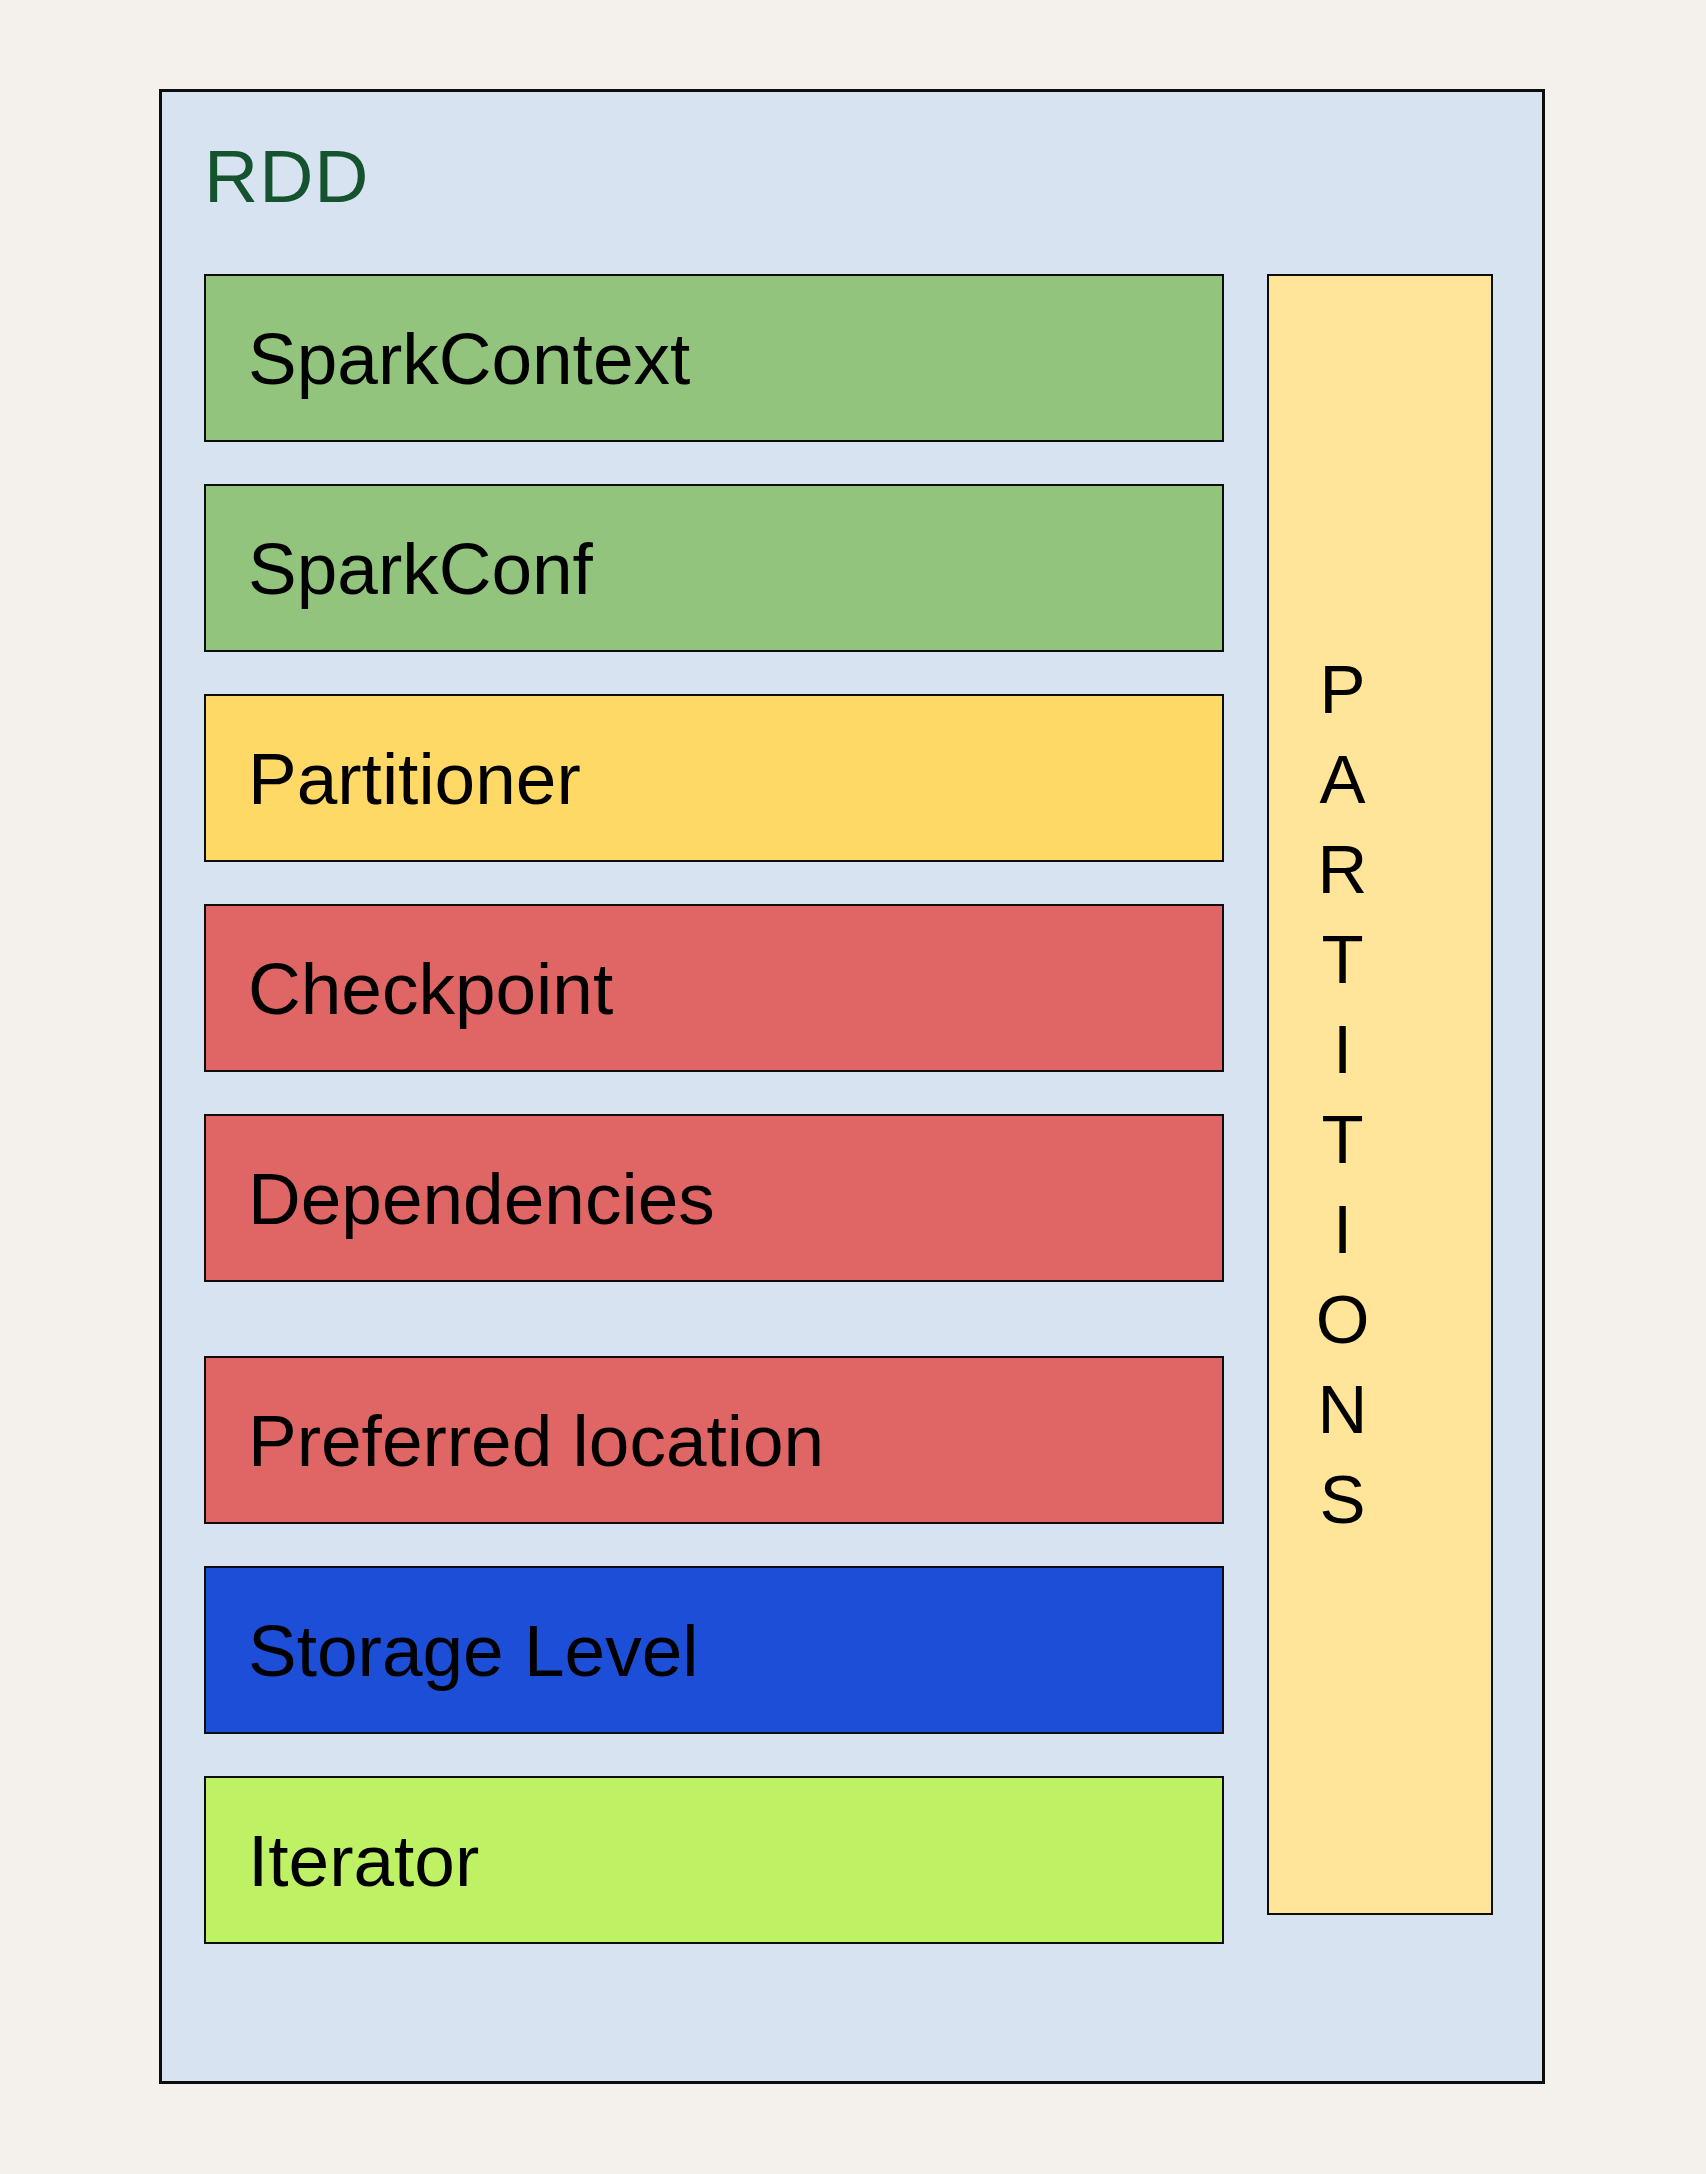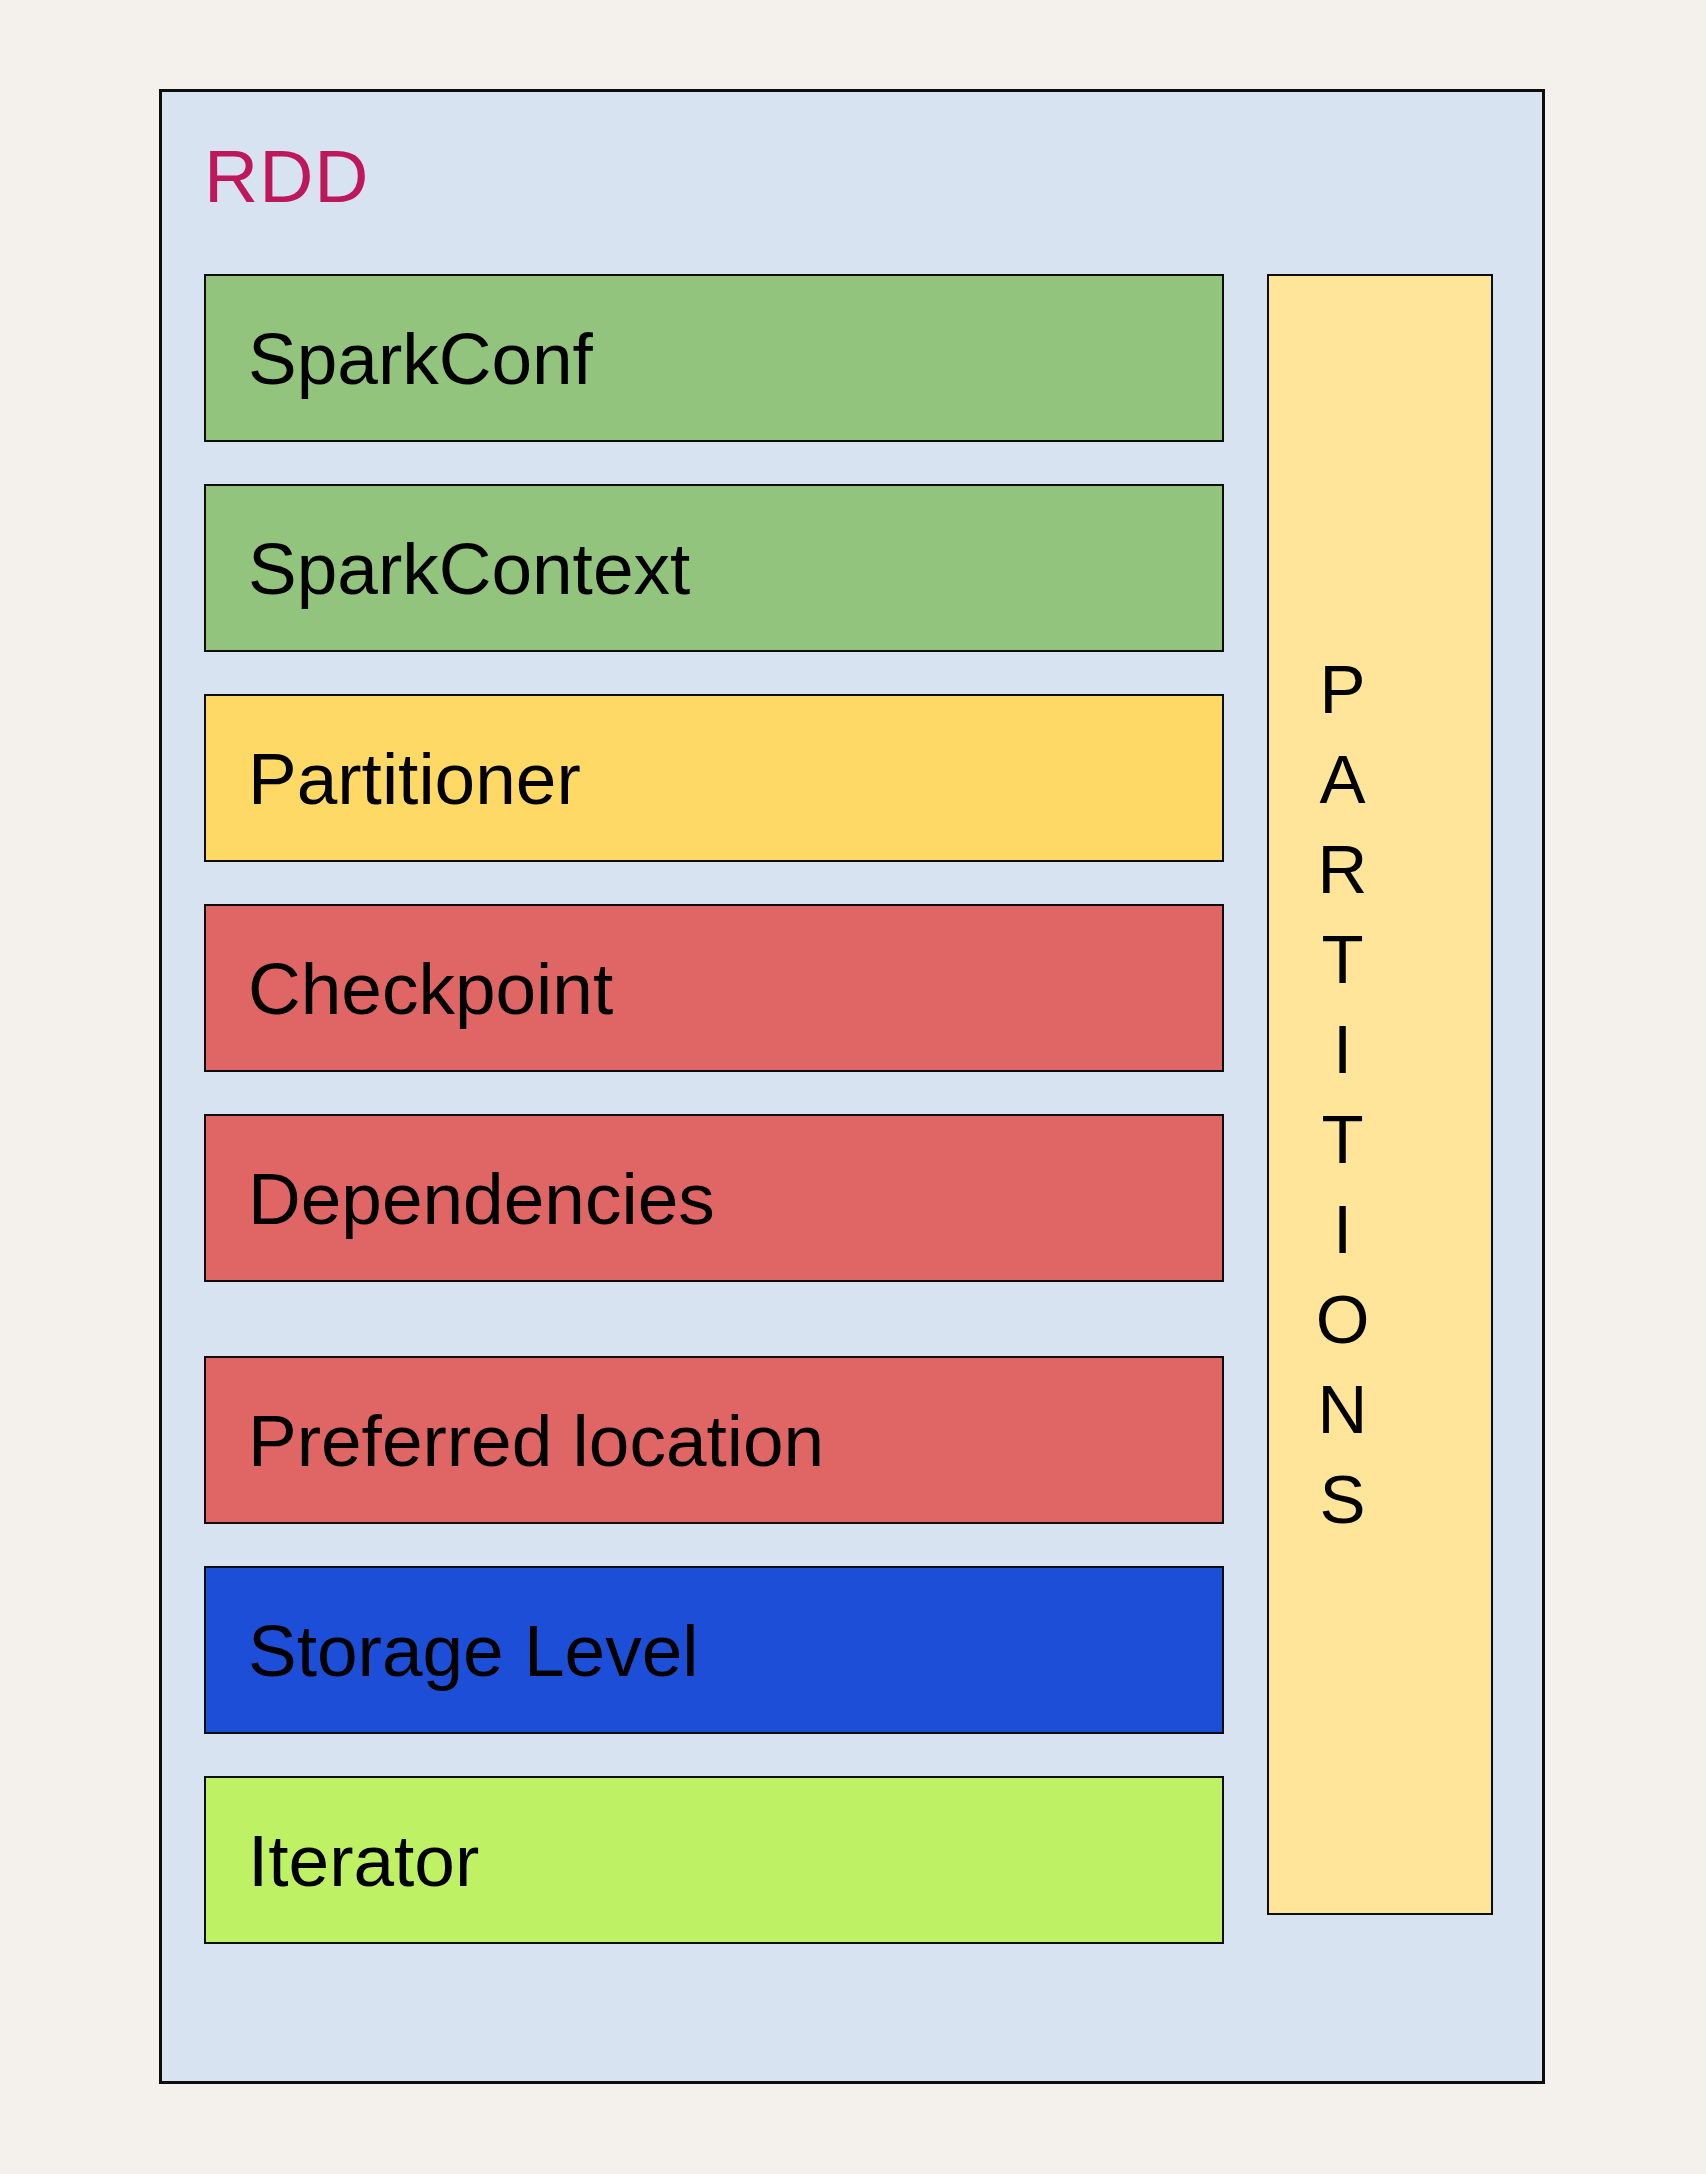--- a/index.html
+++ b/index.html
@@ -19,21 +19,21 @@
     top: 89px;
     width: 1386px;
     height: 1995px;
     box-sizing: border-box;
     border: 3.8px solid #0d0d0d;
     padding: 40px 0 0 42px;
   }
   .diagram-title {
     font-size: 75px;
     line-height: 88px;
-    color: #be185d;
+    color: #14532d;
     letter-spacing: 1px;
   }
   .content-row {
     display: flex;
     flex-direction: row;
     margin-top: 54px;
   }
   .attributes-column {
     display: flex;
     flex-direction: column;
@@ -74,24 +74,24 @@
 </style>
 </head>
 <body style="background: rgb(244, 241, 236);">
 
 <div class="rdd-container" style="background: rgb(215, 227, 241); border-color: rgb(13, 13, 13);">
   <div class="diagram-title">RDD</div>
 
   <div class="content-row">
     <div class="attributes-column">
         <div class="attr-box" style="background: rgb(147, 196, 125); border-color: rgb(13, 13, 13);">
-          <span class="attr-label">SparkConf</span>
+          <span class="attr-label">SparkContext</span>
         </div>
         <div class="attr-box" style="background: rgb(147, 196, 125); border-color: rgb(13, 13, 13);">
-          <span class="attr-label">SparkContext</span>
+          <span class="attr-label">SparkConf</span>
         </div>
         <div class="attr-box" style="background: rgb(255, 217, 102); border-color: rgb(13, 13, 13);">
           <span class="attr-label">Partitioner</span>
         </div>
         <div class="attr-box" style="background: rgb(224, 102, 102); border-color: rgb(13, 13, 13);">
           <span class="attr-label">Checkpoint</span>
         </div>
         <div class="attr-box" style="background: rgb(224, 102, 102); border-color: rgb(13, 13, 13);">
           <span class="attr-label">Dependencies</span>
         </div>

